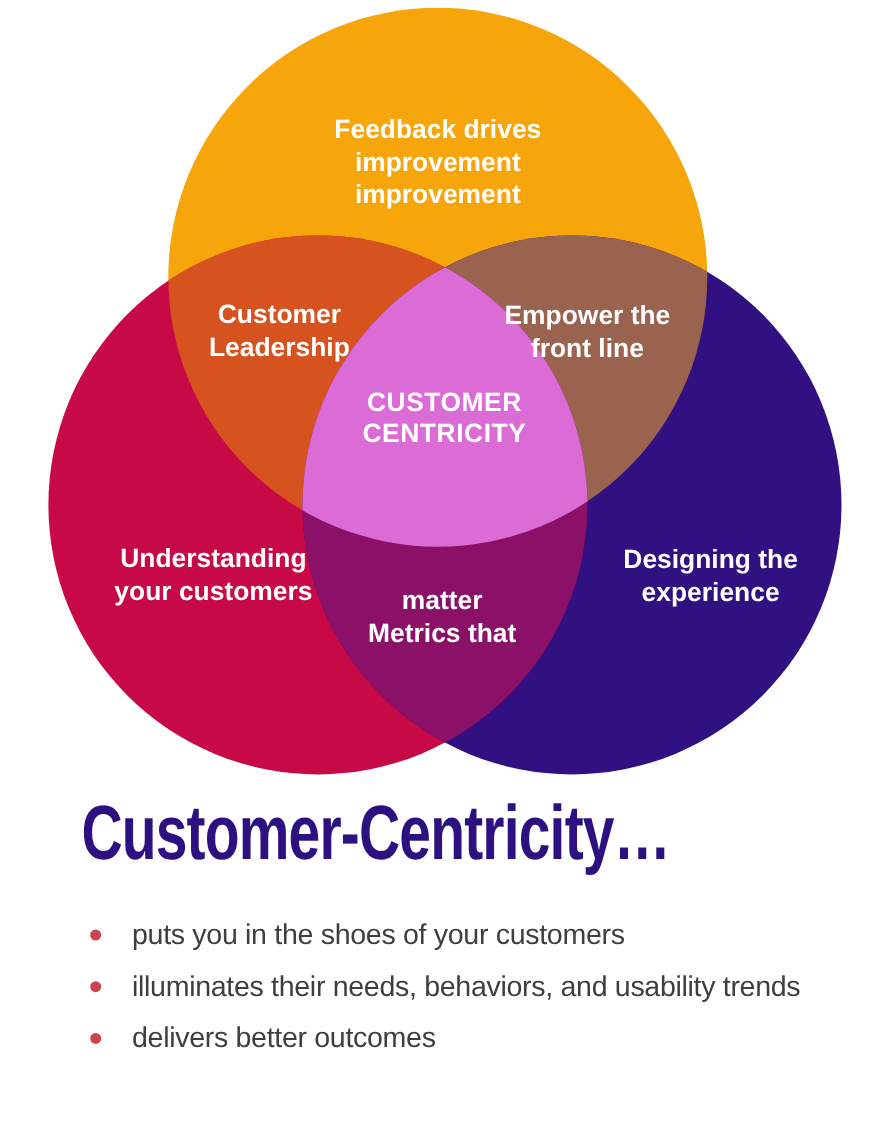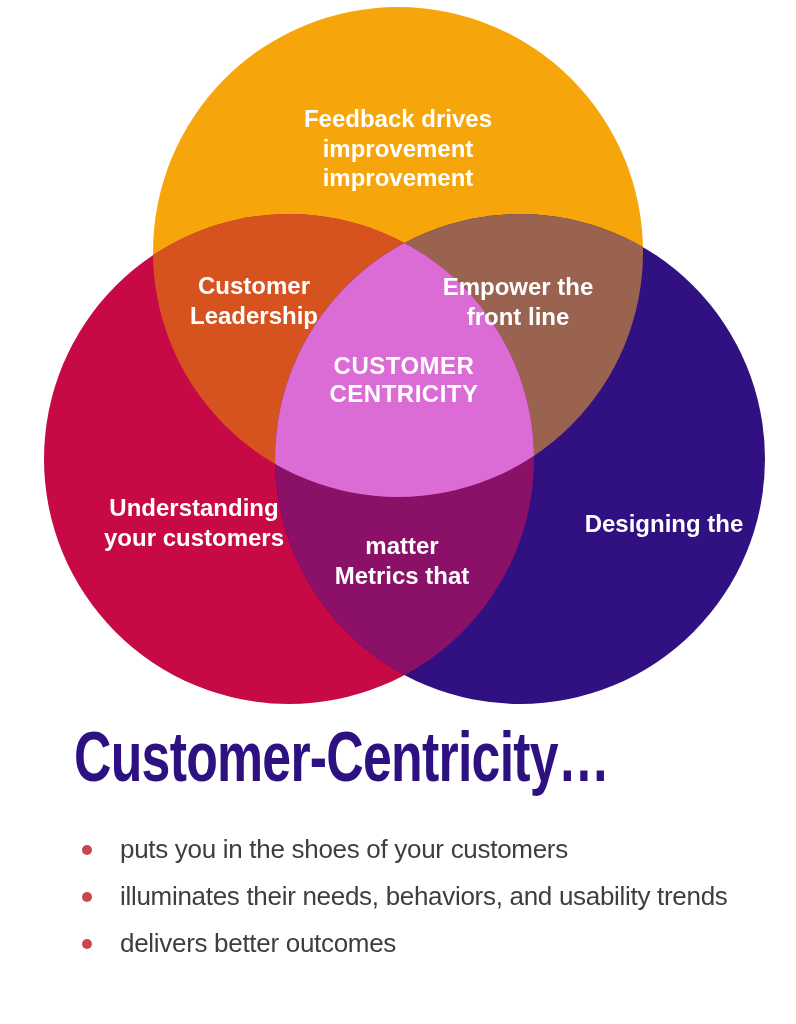--- a/index.html
+++ b/index.html
@@ -109,42 +109,43 @@
     <div>Feedback drives</div>
     <div>improvement</div>
     <div>improvement</div>
   </div>
 
   <div class="label" style="left:222px; top:301px">
     <div>Customer</div>
     <div>Leadership</div>
   </div>
 
-  <div class="label" style="left:486px; top:302px">
+  <div class="label" style="left:502px; top:302px">
     <div>Empower the</div>
     <div>front line</div>
   </div>
 
   <div class="label caps" style="left:372px; top:380px">
     <div>CUSTOMER</div>
     <div>CENTRICITY</div>
   </div>
 
   <div class="label" style="left:162px; top:523px">
     <div>Understanding</div>
     <div>your customers</div>
   </div>
 
   <div class="label" style="left:370px; top:561px">
     <div>matter</div>
     <div>Metrics that</div>
   </div>
 
-  <div class="label" style="left:632px; top:524px">
+  <div class="label" style="left:614px; top:524px">
     <div>Designing the</div>
+    <div>experience</div>
   </div>
 
   <h1 class="page-title" style="color: rgb(45, 17, 129);">Customer-Centricity…</h1>
 
   <ul class="bullet-list">
     <li class="bullet-item">
       <span class="bullet-dot" style="background-color: rgb(201, 70, 78);"></span>
       <span>puts you in the shoes of your customers</span>
     </li>
     <li class="bullet-item">

